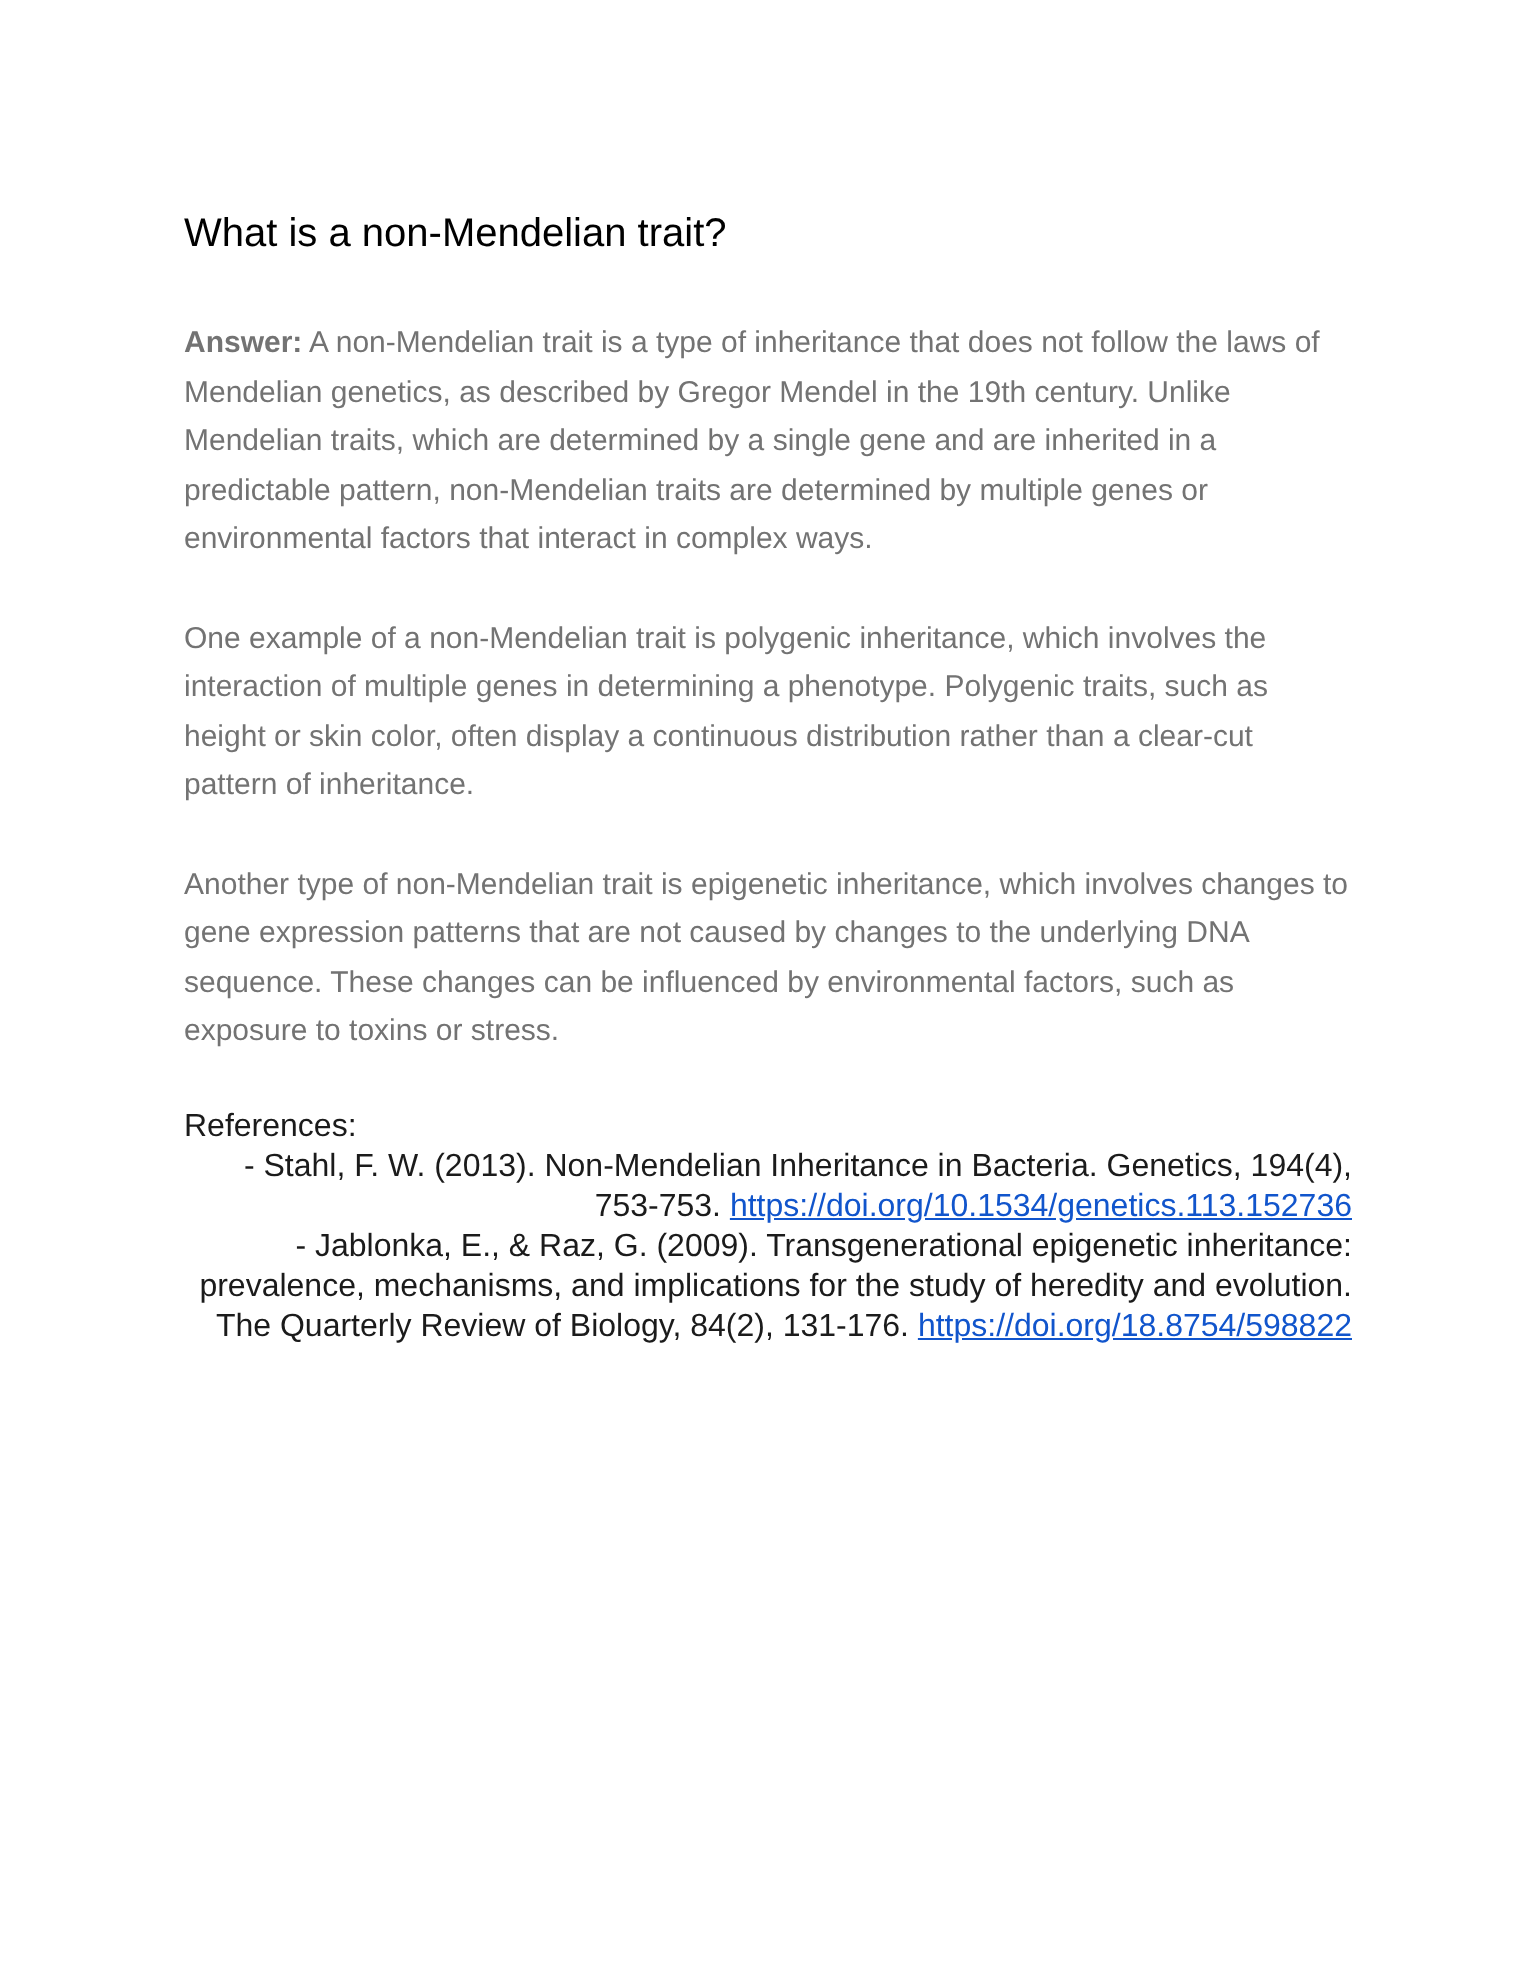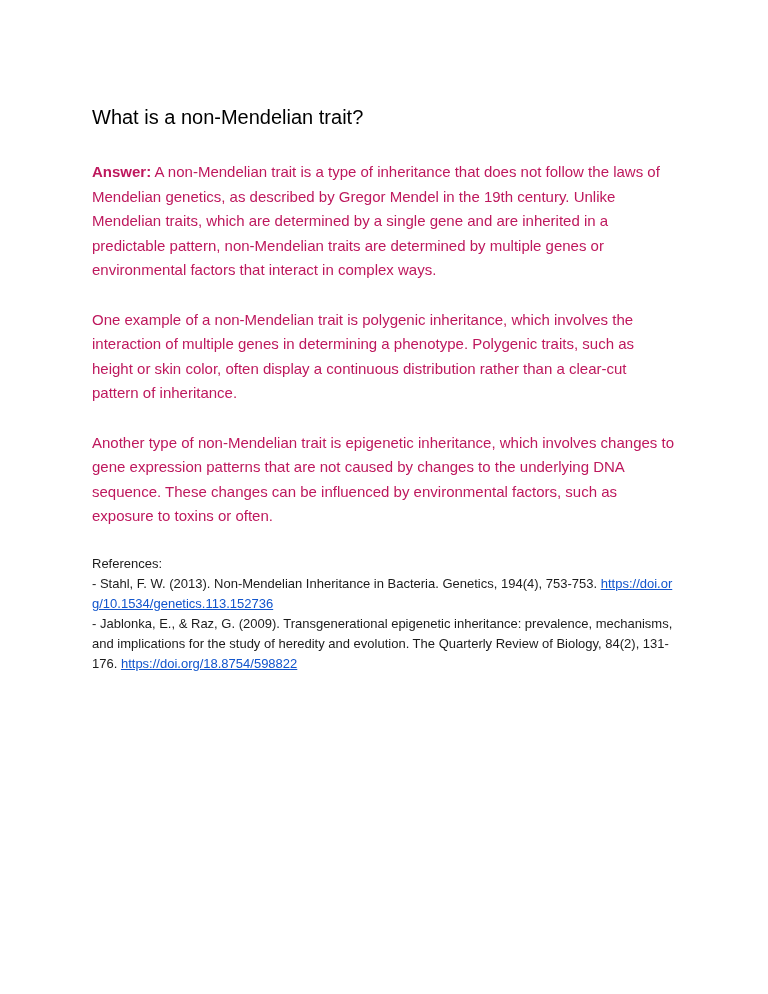--- a/index.html
+++ b/index.html
@@ -22,55 +22,56 @@
     font-size: 20px;
     font-weight: 400;
     color: #000000;
     margin: 0 0 30px 0;
     line-height: 1.3;
   }
   .body-para {
     font-size: 15px;
     line-height: 24.5px;
     margin: 0 0 25px 0;
-    color: #be185d;
+    color: #737373;
   }
   .body-para strong {
     font-weight: 700;
   }
   .references {
-    font-size: 13px;
+    font-size: 16px;
     line-height: 20px;
     margin-top: 2px;
     color: #1b1b1b;
   }
   .ref-heading {
     margin: 0;
   }
   .ref-item {
     margin: 0;
+    text-align: right;
   }
   a.ref-link {
     color: #1155cc;
     text-decoration: underline;
     word-break: break-all;
   }
 </style>
 </head>
 <body>
 
 <div class="page">
 
   <h1 class="title">What is a non-Mendelian trait?</h1>
 
   <p class="body-para"><strong>Answer:</strong><span> A non-Mendelian trait is a type of inheritance that does not follow the laws of Mendelian genetics, as described by Gregor Mendel in the 19th century. Unlike Mendelian traits, which are determined by a single gene and are inherited in a predictable pattern, non-Mendelian traits are determined by multiple genes or environmental factors that interact in complex ways.</span></p>
 
   <p class="body-para">One example of a non-Mendelian trait is polygenic inheritance, which involves the interaction of multiple genes in determining a phenotype. Polygenic traits, such as height or skin color, often display a continuous distribution rather than a clear-cut pattern of inheritance.</p>
 
-  <p class="body-para">Another type of non-Mendelian trait is epigenetic inheritance, which involves changes to gene expression patterns that are not caused by changes to the underlying DNA sequence. These changes can be influenced by environmental factors, such as exposure to toxins or often.</p>
+  <p class="body-para">Another type of non-Mendelian trait is epigenetic inheritance, which involves changes to gene expression patterns that are not caused by changes to the underlying DNA sequence. These changes can be influenced by environmental factors, such as exposure to toxins or stress.</p>
 
 
   <div class="references">
     <div class="ref-heading">References:</div>
 
     <div class="ref-item"><span>- Stahl, F. W. (2013). Non-Mendelian Inheritance in Bacteria. Genetics, 194(4), 753-753. </span><a href="#" class="ref-link">https://doi.org/10.1534/genetics.113.152736</a></div>
 
     <div class="ref-item"><span>- Jablonka, E., &amp; Raz, G. (2009). Transgenerational epigenetic inheritance: prevalence, mechanisms, and implications for the study of heredity and evolution. The Quarterly Review of Biology, 84(2), 131-176. </span><a href="#" class="ref-link">https://doi.org/18.8754/598822</a></div>
 
   </div>

